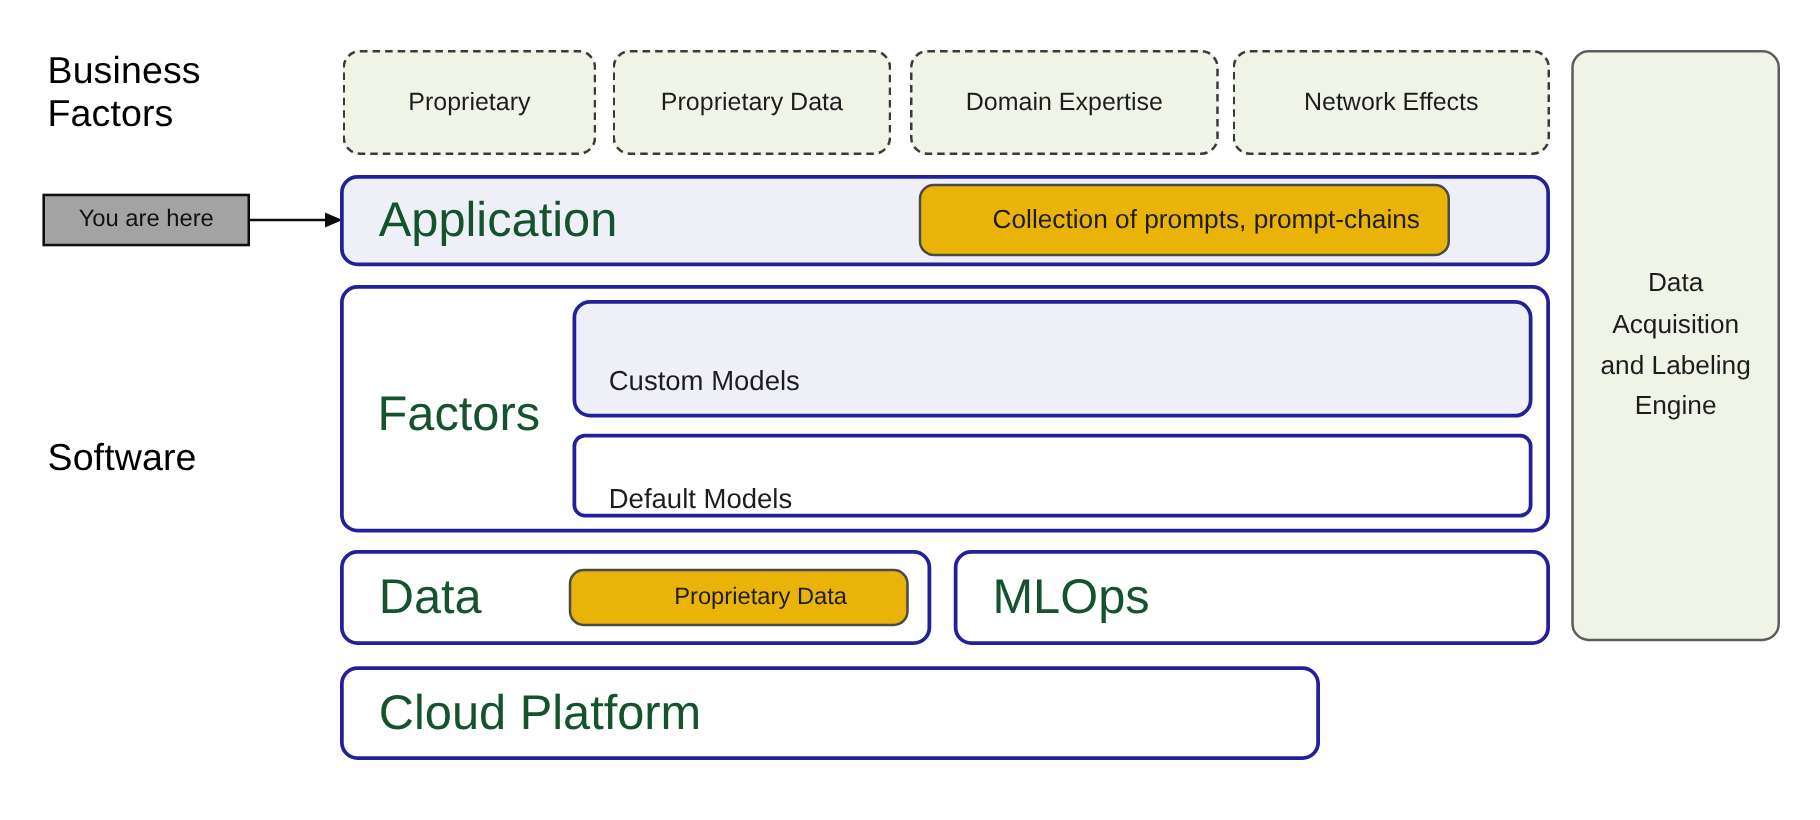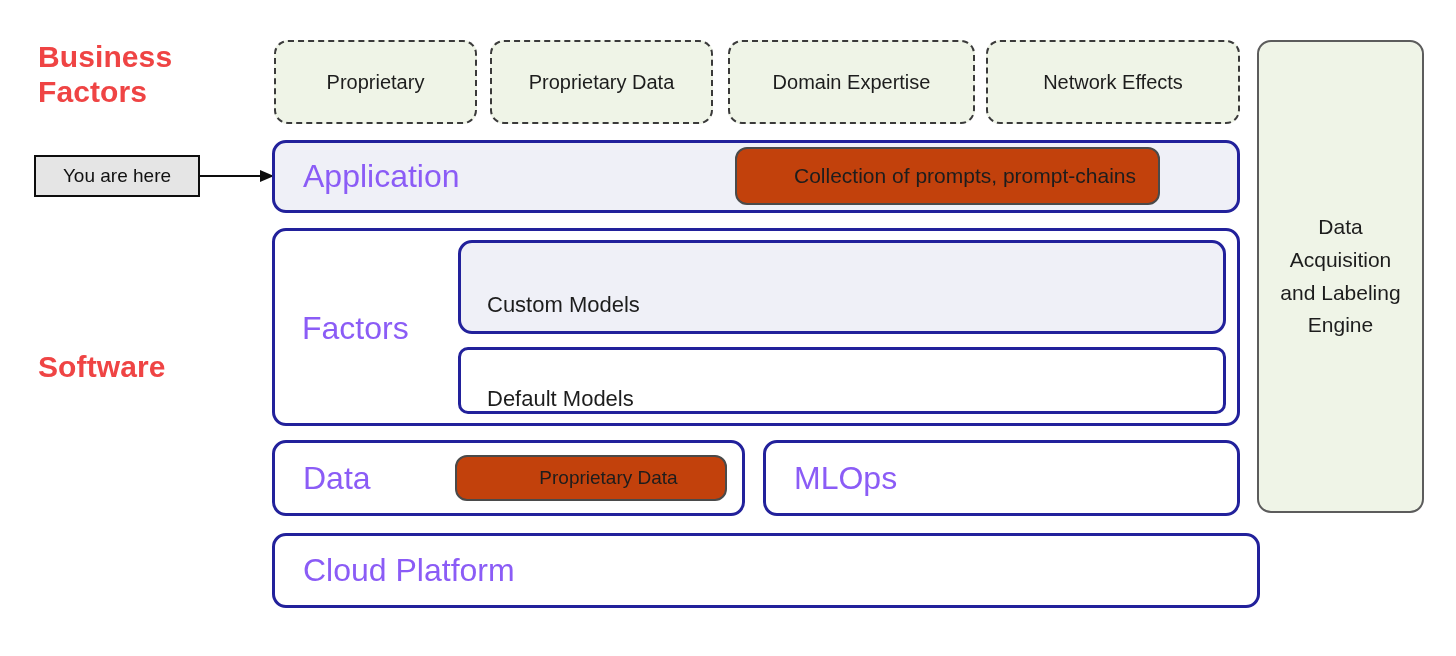--- a/index.html
+++ b/index.html
@@ -18,38 +18,38 @@
     height: 656px;
     overflow: hidden;
     background: #ffffff;
   }
 
   
   .axis-label {
     position: absolute;
     font-size: 30px;
     line-height: 1.16;
-    color: #ef4444;
-    font-weight: 700;
+    color: #000000;
+    font-weight: 400;
     letter-spacing: .1px;
     white-space: pre-line;
   }
   #label-business { left: 38px; top: 40px; }
   #label-software { left: 38px; top: 350px; }
 
   
   #you-are-here {
     position: absolute;
     left: 34px;
     top: 155px;
     width: 166px;
     height: 42px;
     box-sizing: border-box;
     border: 2px solid #0d0d0d;
-    background: #e5e5e5;
+    background: #a3a3a3;
     display: flex;
     align-items: center;
     justify-content: center;
     font-size: 19px;
     color: #111;
   }
   #arrow-wrap {
     position: absolute;
     left: 200px;
     top: 166px;
@@ -76,34 +76,34 @@
   }
   .dashed-green {
     border: 2px dashed #3a3a3a;
     border-radius: 14px;
     background: #eff4e7;
     justify-content: center;
   }
   .green-pill {
     border: 2px solid #4a4a4a;
     border-radius: 12px;
-    background: #c2410c;
+    background: #eab308;
     justify-content: center;
     padding-left: 35px;
   }
   .green-panel {
     border: 2px solid #5c5c5c;
     border-radius: 14px;
     background: #eff4e7;
     justify-content: center;
     text-align: center;
   }
 
   
-  .t-layer      { font-size: 32px; color: #8b5cf6; }
+  .t-layer      { font-size: 39px; color: #14532d; }
   .t-sublayer   { font-size: 22px; color: #1d1d1d; margin-top: 36px; }
   .t-tag        { font-size: 20px; color: #1d1d1d; }
   .t-pill       { font-size: 21px; color: #1d1d1d; }
   .t-pill-sm    { font-size: 19px; color: #1d1d1d; }
   .t-panel      { font-size: 21px; color: #1d1d1d; line-height: 1.55; }
 
   .pad-l-28 { padding-left: 28px; }
   .pad-l-26 { padding-left: 26px; }
 
   
@@ -118,21 +118,21 @@
   #row-models      { left: 272px; top: 228px; width: 968px; height: 198px; }
   #models-label    { position: absolute; left: 302px; top: 310px; }
   #sub-custom      { left: 458px; top: 240px; width: 768px; height: 94px; }
   #pill-private    { left: 735px; top: 258px; width: 425px; height: 58px; }
   #sub-default     { left: 458px; top: 347px; width: 768px; height: 67px; border-radius: 10px; }
 
   #row-data        { left: 272px; top: 440px; width: 473px; height: 76px; }
   #pill-propdata   { left: 455px; top: 455px; width: 272px; height: 46px; }
   #row-mlops       { left: 763px; top: 440px; width: 477px; height: 76px; }
 
-  #row-cloud       { left: 272px; top: 533px; width: 988px; height: 75px; }
+  #row-cloud       { left: 272px; top: 533px; width: 784px; height: 75px; }
 
   #panel-data-engine { left: 1257px; top: 40px; width: 167px; height: 473px; }
 </style>
 </head>
 <body>
 
 <div id="canvas">
 
   <div class="axis-label" id="label-business">Business
 Factors</div>

